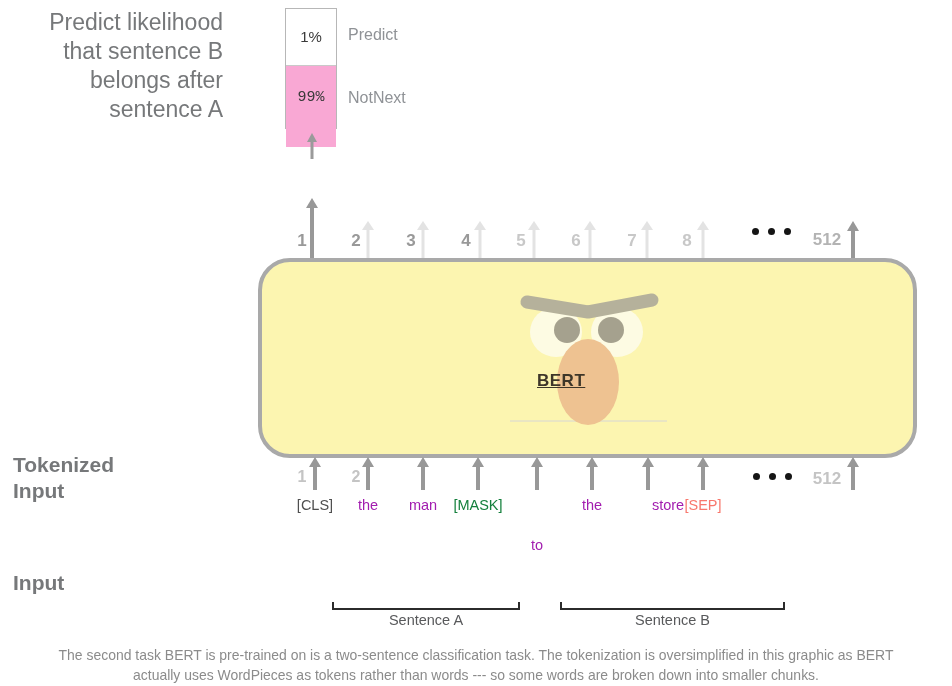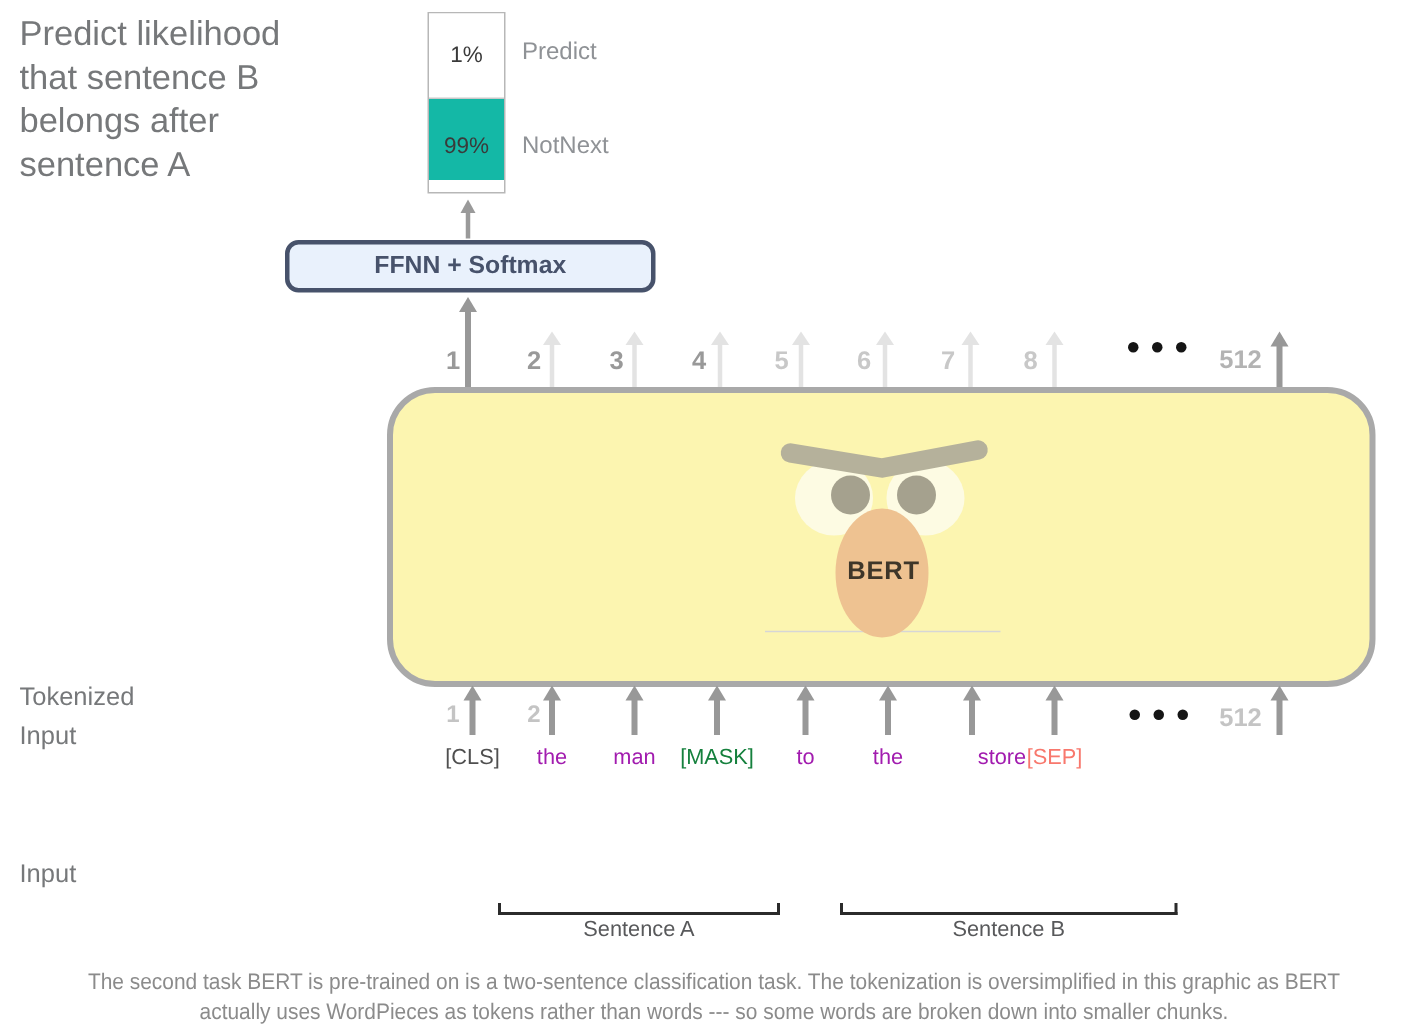--- a/index.html
+++ b/index.html
@@ -16,41 +16,41 @@
     border-left:var(--hw) solid transparent;border-right:var(--hw) solid transparent;
     border-bottom:var(--hh) solid var(--c);}
   .arrow::after{content:"";position:absolute;top:calc(var(--hh) - 1px);bottom:0;left:0;
     transform:translateX(-50%);width:var(--sw);background:var(--c);}
   .a-dark{--c:#989898;--sw:4px;--hw:6.5px;--hh:10px;}
   .a-mid{--c:#9a9a9a;--sw:3px;--hw:5.5px;--hh:9px;}
   .a-light{--c:#e3e3e3;--sw:3px;--hw:6px;--hh:9px;}
 
   
   .heading{left:13px;top:8px;width:210px;font-size:23px;line-height:29px;
-    color:#76787a;font-weight:300;}
-  .section-label{font-size:17px;line-height:26px;color:#76787a;font-weight:400;}
+    color:#76787a;font-weight:300;text-align:right;}
+  .section-label{font-size:21px;line-height:26px;color:#76787a;font-weight:700;}
 
   
   .pred-box{left:285px;top:8px;width:52px;height:121px;border:1px solid #b7b7b7;
     box-sizing:border-box;background:#fff;}
   .pred-cell{width:100%;text-align:center;font-size:15px;color:#3a3a3a;}
   .pred-cell.isnext{height:56px;line-height:56px;background:#ffffff;border-bottom:1px solid #c9c9c9;}
-  .pred-cell.notnext{height:54px;line-height:63px;background:#14b8a6;}
+  .pred-cell.notnext{height:81px;line-height:63px;background:#f9a8d4;font-family:Liberation Mono, monospace;}
   .pred-label{font-size:16px;color:#8f9296;}
 
   
   .ffnn-box{left:190px;top:160px;width:247px;height:35px;box-sizing:border-box;
     background:#e9f1fc;border:3px solid #47526b;border-radius:9px;
     text-align:center;line-height:29px;font-size:16.5px;font-weight:bold;color:#47526b;}
 
   
   .bert-box{left:258px;top:258px;width:659px;height:200px;box-sizing:border-box;
     background:#fcf5b0;border:4px solid #a9a9a9;border-radius:32px;}
-  .bert-label{left:558px;top:371px;width:62px;text-align:center;
-    font-size:17px;font-weight:bold;color:#3e3629;letter-spacing:.5px;}
+  .bert-label{left:537px;top:371px;width:62px;text-align:left;
+    font-size:17px;font-weight:bold;color:#3e3629;letter-spacing:.5px;text-decoration:underline;}
 
   
   .pos-num{position:absolute;width:30px;text-align:center;font-size:17px;font-weight:bold;}
   .n-dark{color:#999999;}
   .n-light{color:#c8c8c8;}
   .pos-512{position:absolute;width:38px;text-align:center;font-size:17px;font-weight:bold;color:#b3b3b3;}
 
   .dot{position:absolute;width:7px;height:7px;border-radius:50%;background:#151515;}
 
   
@@ -87,21 +87,20 @@
     <div class="pred-cell isnext">1%</div>
     <div class="pred-cell notnext">99%</div>
   </div>
   <div class="abs pred-label" style="left:348px;top:26px;">Predict</div>
   <div class="abs pred-label" style="left:348px;top:89px;">NotNext</div>
 
   
   <div class="arrow a-mid" style="left:312px;top:133px;height:26px;"></div>
 
   
-  <div class="abs ffnn-box">FFNN + Softmax</div>
 
   
   <div class="arrow a-dark" style="left:312px;top:198px;height:60px;"></div>
 
   
   <div class="pos-num n-dark" style="left:287px;top:231px;">1</div>
   <div class="pos-num n-dark" style="left:341px;top:231px;">2</div>
   <div class="pos-num n-dark" style="left:396px;top:231px;">3</div>
   <div class="pos-num n-dark" style="left:451px;top:231px;">4</div>
   <div class="pos-num n-light" style="left:506px;top:231px;">5</div>
@@ -164,21 +163,21 @@
     <span class="dot" style="left:769px;top:473px;"></span>
     <span class="dot" style="left:785px;top:473px;"></span>
   </span>
   <div class="pos-512" style="left:808px;top:469px;color:#c4c4c4;">512</div>
 
   
   <div class="tok c-dark" style="left:280px;">[CLS]</div>
   <div class="tok c-green" style="left:333px;">the</div>
   <div class="tok c-green" style="left:388px;">man</div>
   <div class="tok c-purple" style="left:443px;">[MASK]</div>
-  <div class="tok c-green" style="left:502px;">to</div>
+  <div class="tok c-green" style="left:502px;margin-top:40px;">to</div>
   <div class="tok c-green" style="left:557px;">the</div>
   <div class="tok c-green" style="left:633px;">store</div>
   <div class="tok c-red" style="left:668px;">[SEP]</div>
 
   
   <div class="abs section-label" style="left:13px;top:570px;">Input</div>
 
 
   
   <div class="bracket" style="left:332px;width:188px;"></div>

